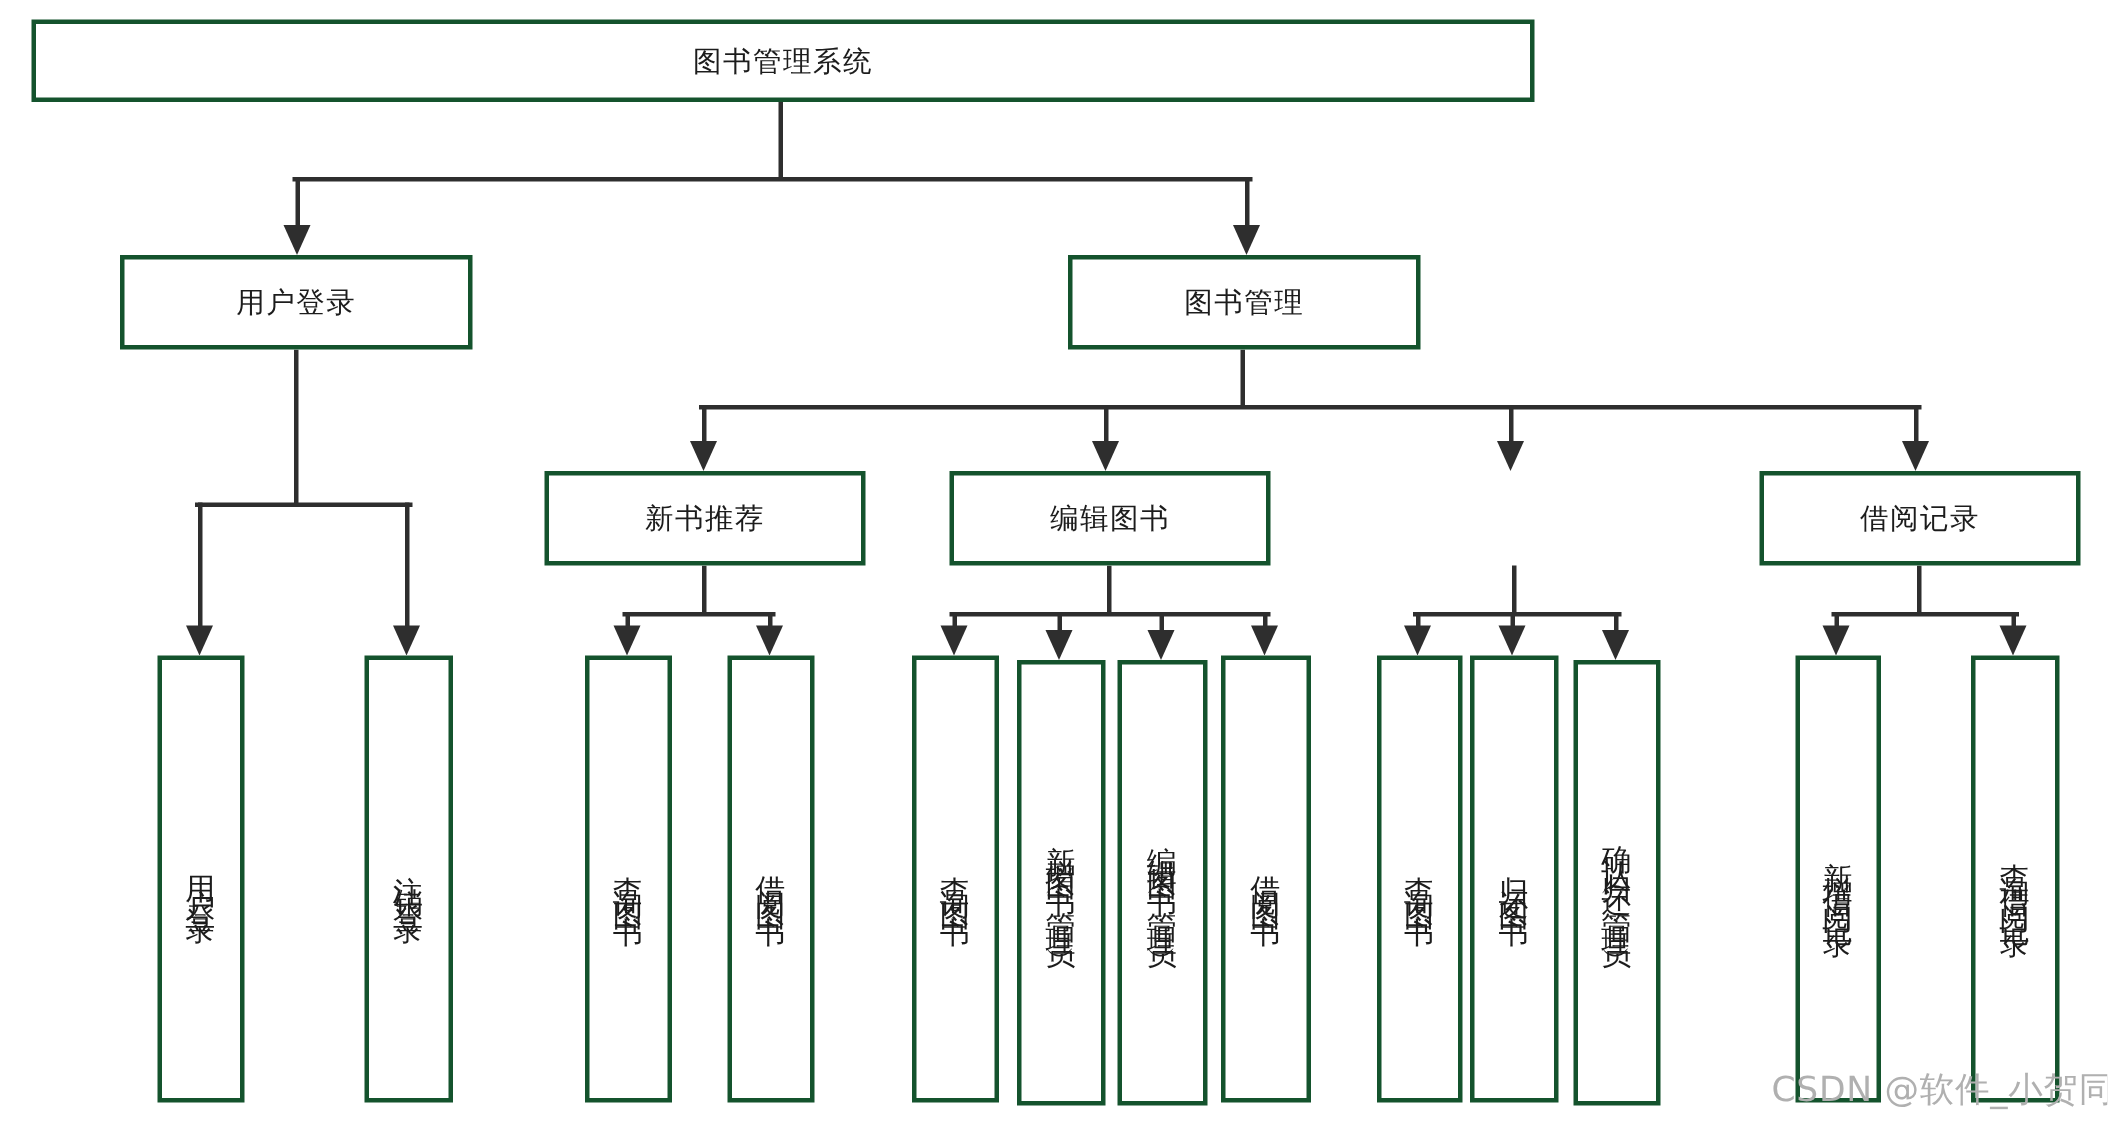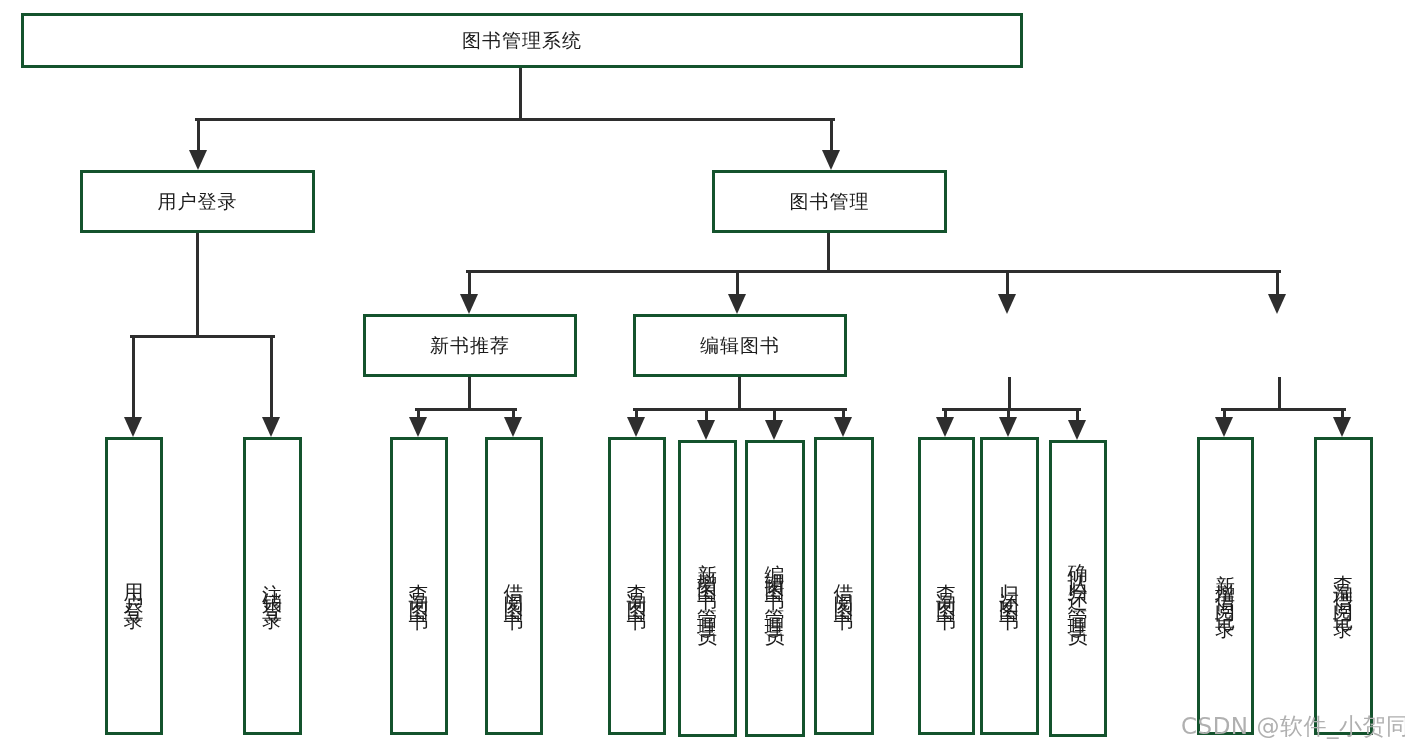--- a/index.html
+++ b/index.html
@@ -42,20 +42,23 @@
   </div>
   <div class="node h" style="left:363px;top:314px;width:214px;height:63px">
     <span>新书推荐</span>
   </div>
 
   <div class="node h" style="left:712px;top:170px;width:235px;height:63px">
     <span>图书管理</span>
   </div>
   <div class="node h" style="left:633px;top:314px;width:214px;height:63px">
     <span>编辑图书</span>
+  </div>
+  <div class="node h" style="left:1173px;top:314px;width:214px;height:63px">
+    <span>借阅记录</span>
   </div>
 
   <div class="node v" style="left:105px;top:437px;width:58px;height:298px">
     <span>用户登录</span>
   </div>
   <div class="node v" style="left:243px;top:437px;width:59px;height:298px">
     <span>注销登录</span>
   </div>
 
   <div class="node v" style="left:390px;top:437px;width:58px;height:298px">

